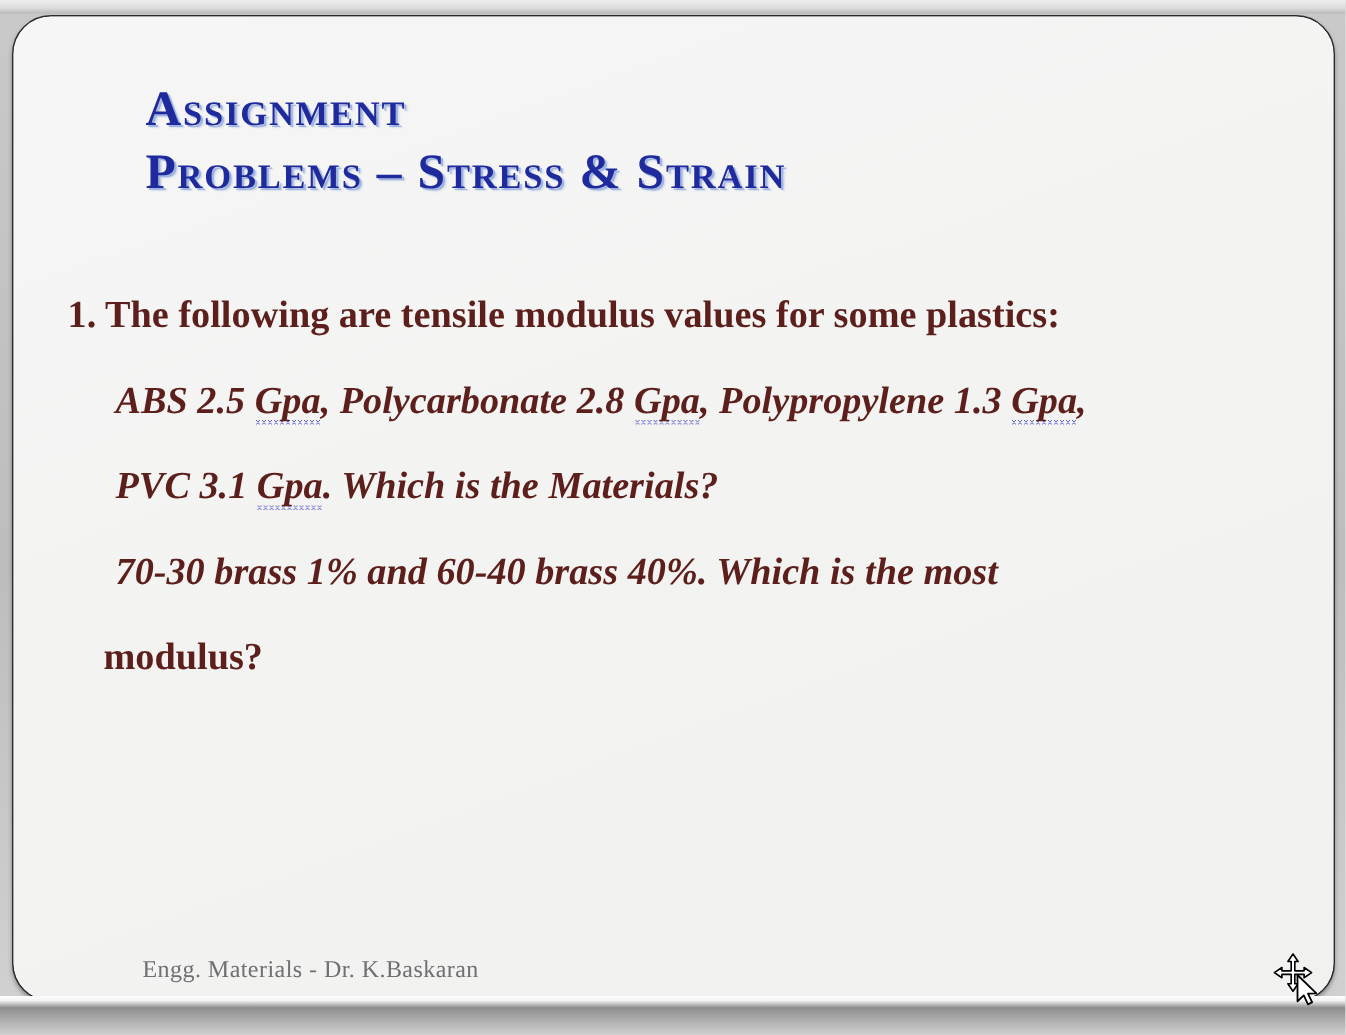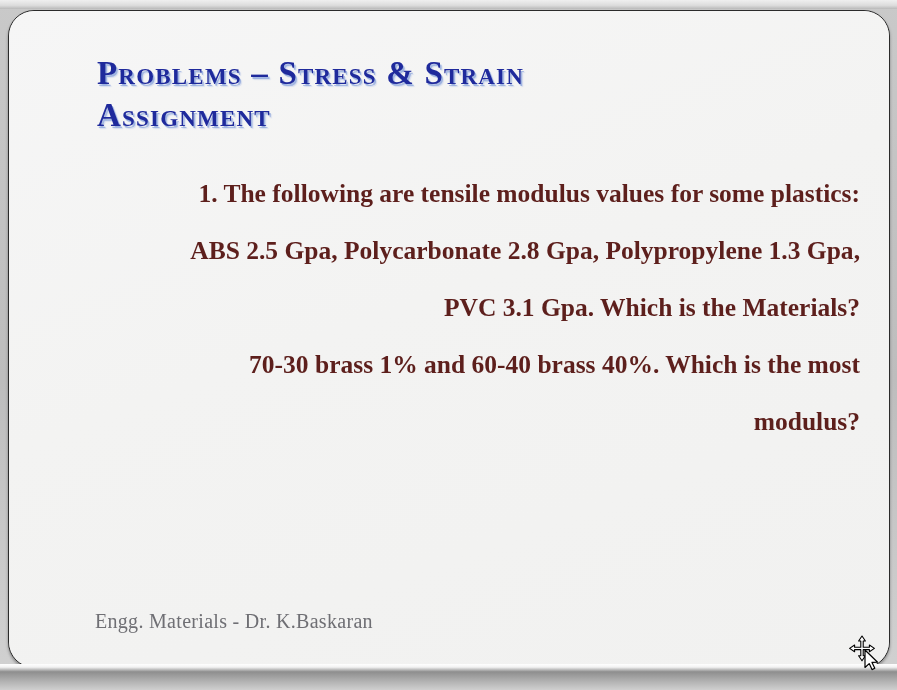--- a/index.html
+++ b/index.html
@@ -76,59 +76,59 @@
     line-height: 1.26;
     text-shadow: 1.5px 1.5px 0 rgba(120,150,215,0.60),
                  2.5px 2.5px 1px rgba(160,180,225,0.35);
     white-space: nowrap;
   }
 
   
   .body-block {
     position: absolute;
     left: 36px;
-    top: 154px;
+    top: 170px;
     width: 815px;
-    text-align: right;
   }
   .q-item {
     color: #5d1f1c;
     font-family: "Liberation Serif", serif;
     font-weight: bold;
     font-size: 25.5px;
     line-height: 57px;
     margin: 0 0 0 0;
   }
   .q-line {
     white-space: nowrap;
   }
   .q-line.indent {
     padding-left: 32px;
+    font-style: italic;
   }
   .q-line.indent-small {
     padding-left: 24px;
   }
   .spell {
     background-image:
       linear-gradient(45deg, transparent 46%, #4c53c9 46%, #4c53c9 54%, transparent 54%),
       linear-gradient(-45deg, transparent 46%, #4c53c9 46%, #4c53c9 54%, transparent 54%);
     background-size: 4px 3px;
     background-repeat: repeat-x;
     background-position: 0 100%;
     padding-bottom: 2px;
   }
 
   
   .footer {
     position: absolute;
     left: 86px;
-    top: 599px;
+    top: 627px;
     color: #6f6f74;
     font-family: "Liberation Serif", serif;
-    font-size: 20px;
+    font-size: 16px;
     letter-spacing: 0.3px;
     white-space: nowrap;
   }
 
   
   .cursor {
     position: absolute;
     left: 848px;
     top: 634px;
     width: 38px;
@@ -140,22 +140,22 @@
 <body>
 
 <div id="viewport">
 
   <div class="top-strip"></div>
 
   <div class="slide">
     <div class="slide-inner">
 
       <div class="title-block">
+        <div class="title-line">Assignment</div>
         <div class="title-line">Problems – Stress &amp; Strain</div>
-        <div class="title-line">Assignment</div>
       </div>
 
       <div class="body-block">
         <div class="q-item">
           <div class="q-line"><span>1. The following are tensile modulus values for some plastics:</span></div>
           <div class="q-line indent"><span>ABS 2.5 </span><span class="spell">Gpa</span><span>, Polycarbonate 2.8 </span><span class="spell">Gpa</span><span>, Polypropylene 1.3 </span><span class="spell">Gpa</span><span>,</span></div>
           <div class="q-line indent"><span>PVC 3.1 </span><span class="spell">Gpa</span><span>. Which is the Materials?</span></div>
         </div>
         <div class="q-item">
           <div class="q-line indent"><span>70-30 brass 1% and 60-40 brass 40%. Which is the most</span></div>

